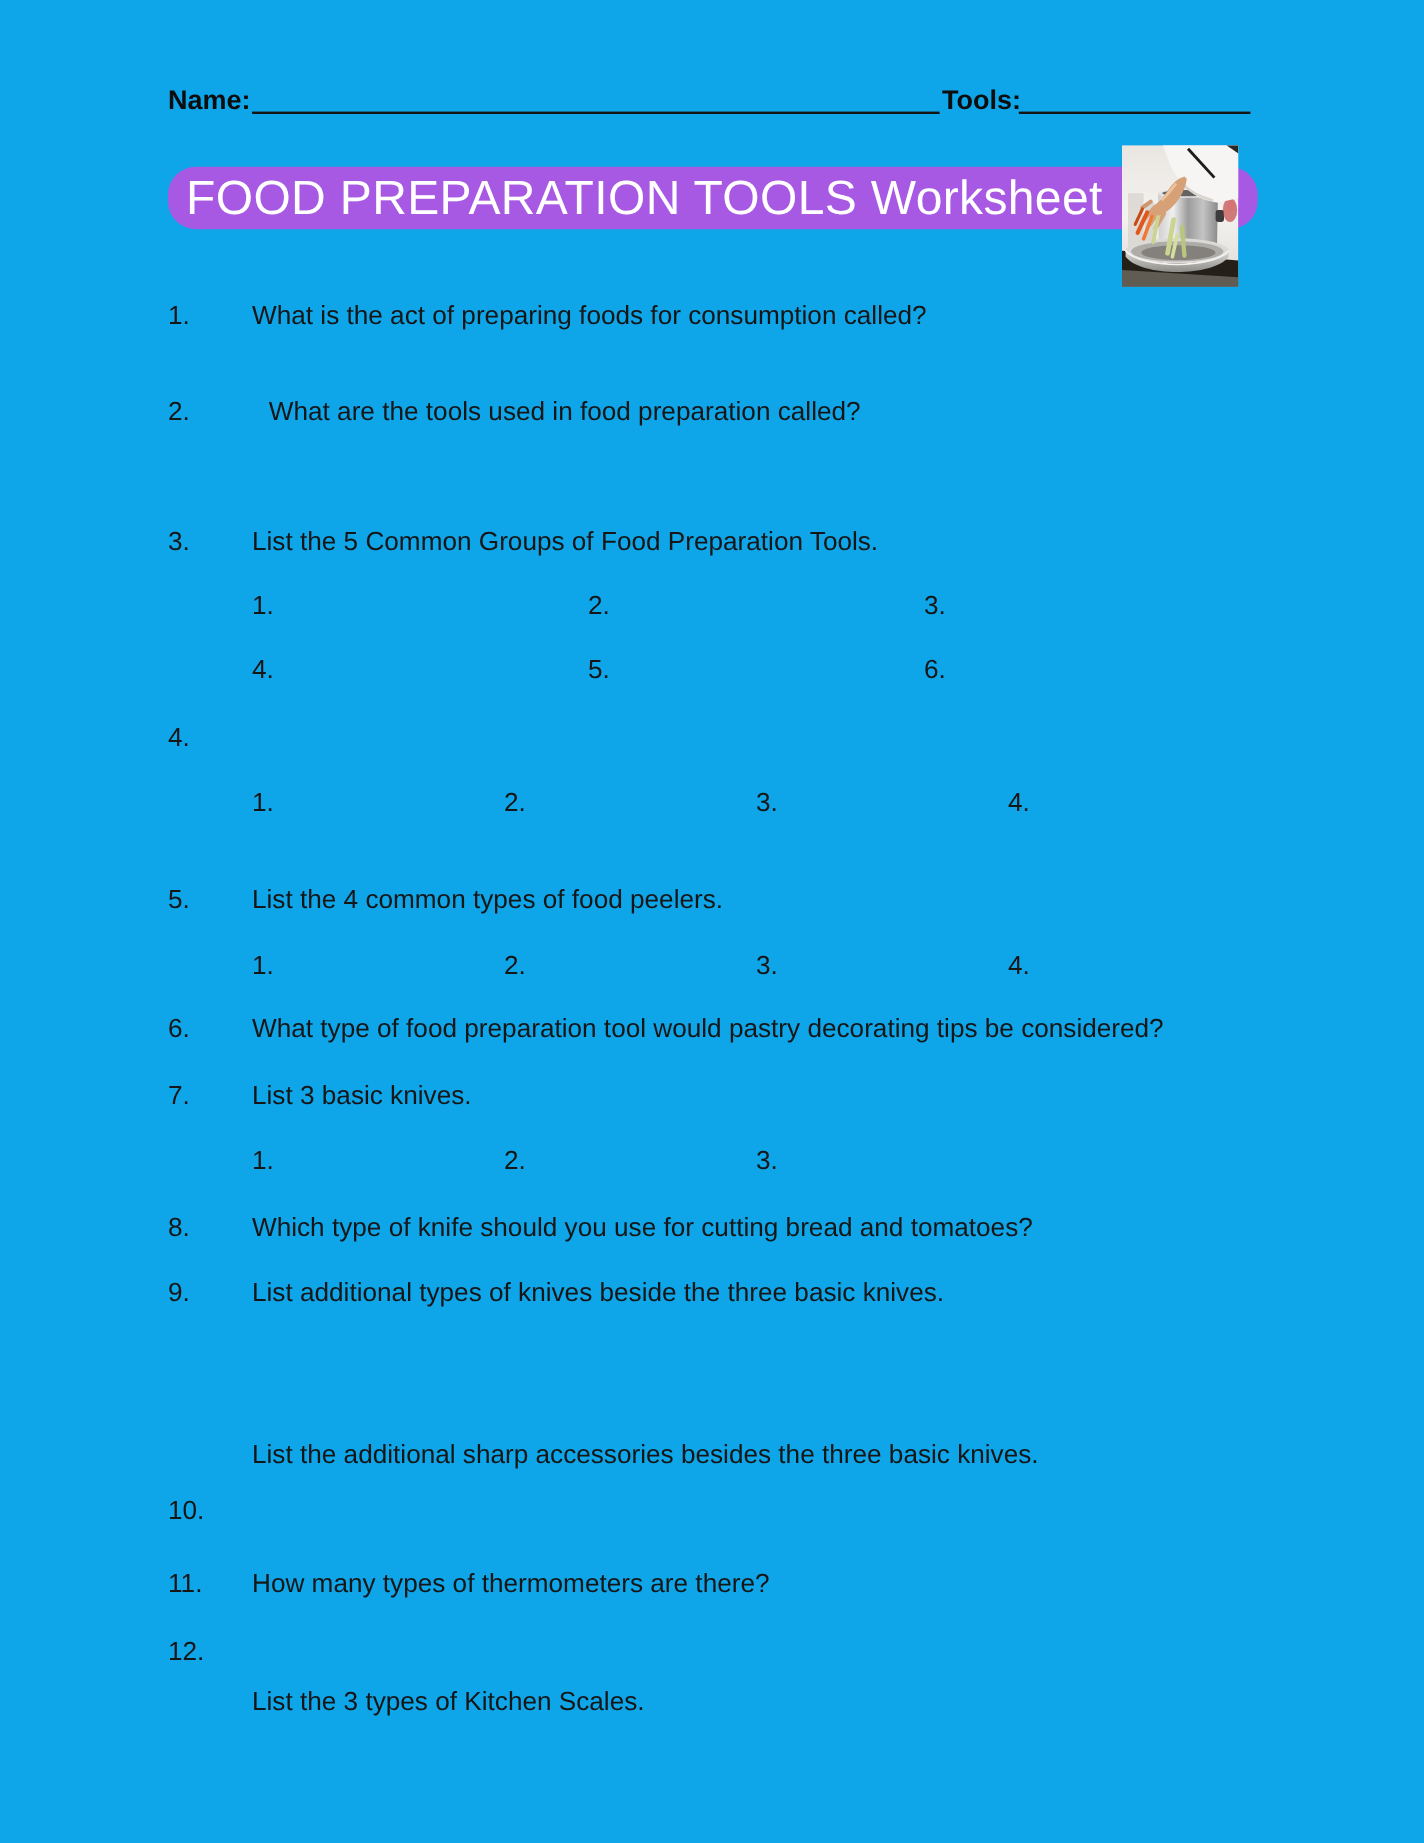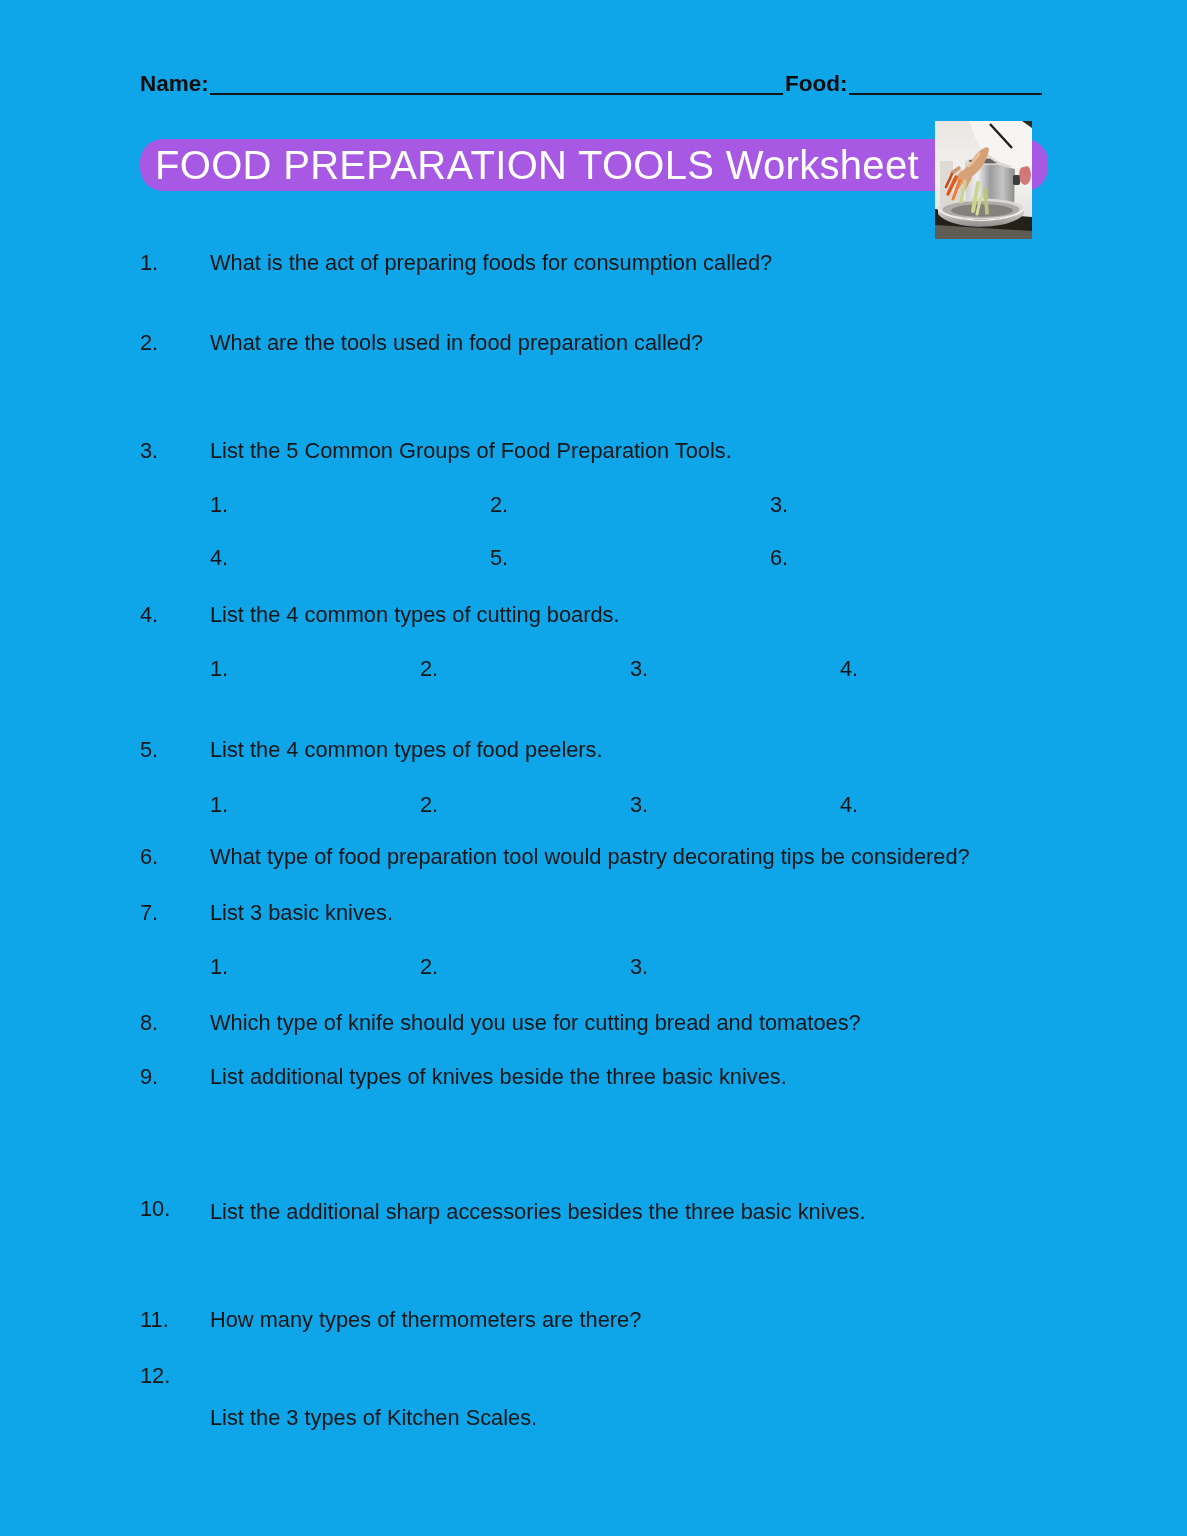--- a/index.html
+++ b/index.html
@@ -54,21 +54,21 @@
   }
 </style>
 </head>
 <body>
 
 <div class="page">
 
   <div>
     <span class="hdr-label" style="left:140px;top:71px;">Name:</span>
     <span class="hline" style="left:210px;top:93px;width:573px;"></span>
-    <span class="hdr-label" style="left:785px;top:71px;">Food:</span>
+    <span class="hdr-label" style="left:785px;top:71px;">Tools:</span>
     <span class="hline" style="left:849px;top:93px;width:193px;"></span>
   </div>
 
   <div class="banner" style="background: rgb(168, 89, 227);">
     <span class="banner-title" style="color: rgb(255, 255, 255);">FOOD PREPARATION TOOLS Worksheet</span>
   </div>
 
   <div class="photo">
     <svg viewBox="0 0 97 118" preserveAspectRatio="none" aria-hidden="true">
       <defs>
@@ -128,31 +128,30 @@
         <line x1="17" y1="53" x2="11" y2="66" stroke="#c64c16" stroke-width="2.6"></line>
         <line x1="30" y1="60" x2="26" y2="81" stroke="#cbd490" stroke-width="3.2"></line>
       </g>
     </svg>
   </div>
 
   <div class="questions" id="questions">
       <span class="q-num" style="left: 140px; top: 250px;">1.</span>
       <span class="q-text" style="left: 210px; top: 250px;">What is the act of preparing foods for consumption called?</span>
       <span class="q-num" style="left: 140px; top: 330px;">2.</span>
-      <span class="q-text" style="left: 210px; top: 330px;">What are the tools used in food preparation called?</span>
+      <span class="q-text" style="left: 224px; top: 330px;">What are the tools used in food preparation called?</span>
       <span class="q-num" style="left: 140px; top: 438px;">3.</span>
       <span class="q-text" style="left: 210px; top: 438px;">List the 5 Common Groups of Food Preparation Tools.</span>
       <span class="sub-num" style="left: 210px; top: 492px;">1.</span>
       <span class="sub-num" style="left: 490px; top: 492px;">2.</span>
       <span class="sub-num" style="left: 770px; top: 492px;">3.</span>
       <span class="sub-num" style="left: 210px; top: 545px;">4.</span>
       <span class="sub-num" style="left: 490px; top: 545px;">5.</span>
       <span class="sub-num" style="left: 770px; top: 545px;">6.</span>
       <span class="q-num" style="left: 140px; top: 602px;">4.</span>
-      <span class="q-text" style="left: 210px; top: 602px;">List the 4 common types of cutting boards.</span>
       <span class="sub-num" style="left: 210px; top: 656px;">1.</span>
       <span class="sub-num" style="left: 420px; top: 656px;">2.</span>
       <span class="sub-num" style="left: 630px; top: 656px;">3.</span>
       <span class="sub-num" style="left: 840px; top: 656px;">4.</span>
       <span class="q-num" style="left: 140px; top: 737px;">5.</span>
       <span class="q-text" style="left: 210px; top: 737px;">List the 4 common types of food peelers.</span>
       <span class="sub-num" style="left: 210px; top: 792px;">1.</span>
       <span class="sub-num" style="left: 420px; top: 792px;">2.</span>
       <span class="sub-num" style="left: 630px; top: 792px;">3.</span>
       <span class="sub-num" style="left: 840px; top: 792px;">4.</span>
@@ -160,21 +159,21 @@
       <span class="q-text" style="left: 210px; top: 844px;">What type of food preparation tool would pastry decorating tips be considered?</span>
       <span class="q-num" style="left: 140px; top: 900px;">7.</span>
       <span class="q-text" style="left: 210px; top: 900px;">List 3 basic knives.</span>
       <span class="sub-num" style="left: 210px; top: 954px;">1.</span>
       <span class="sub-num" style="left: 420px; top: 954px;">2.</span>
       <span class="sub-num" style="left: 630px; top: 954px;">3.</span>
       <span class="q-num" style="left: 140px; top: 1010px;">8.</span>
       <span class="q-text" style="left: 210px; top: 1010px;">Which type of knife should you use for cutting bread and tomatoes?</span>
       <span class="q-num" style="left: 140px; top: 1064px;">9.</span>
       <span class="q-text" style="left: 210px; top: 1064px;">List additional types of knives beside the three basic knives.</span>
-      <span class="q-num" style="left: 140px; top: 1196px; text-align: right;">10.</span>
+      <span class="q-num" style="left: 140px; top: 1246px; text-align: right;">10.</span>
       <span class="q-text" style="left: 210px; top: 1199px;">List the additional sharp accessories besides the three basic knives.</span>
       <span class="q-num" style="left: 140px; top: 1307px;">11.</span>
       <span class="q-text" style="left: 210px; top: 1307px;">How many types of thermometers are there?</span>
       <span class="q-num" style="left: 140px; top: 1363px;">12.</span>
       <span class="q-text" style="left: 210px; top: 1405px;">List the 3 types of Kitchen Scales.</span>
     </div>
 
 </div>
 
 </body></html>

